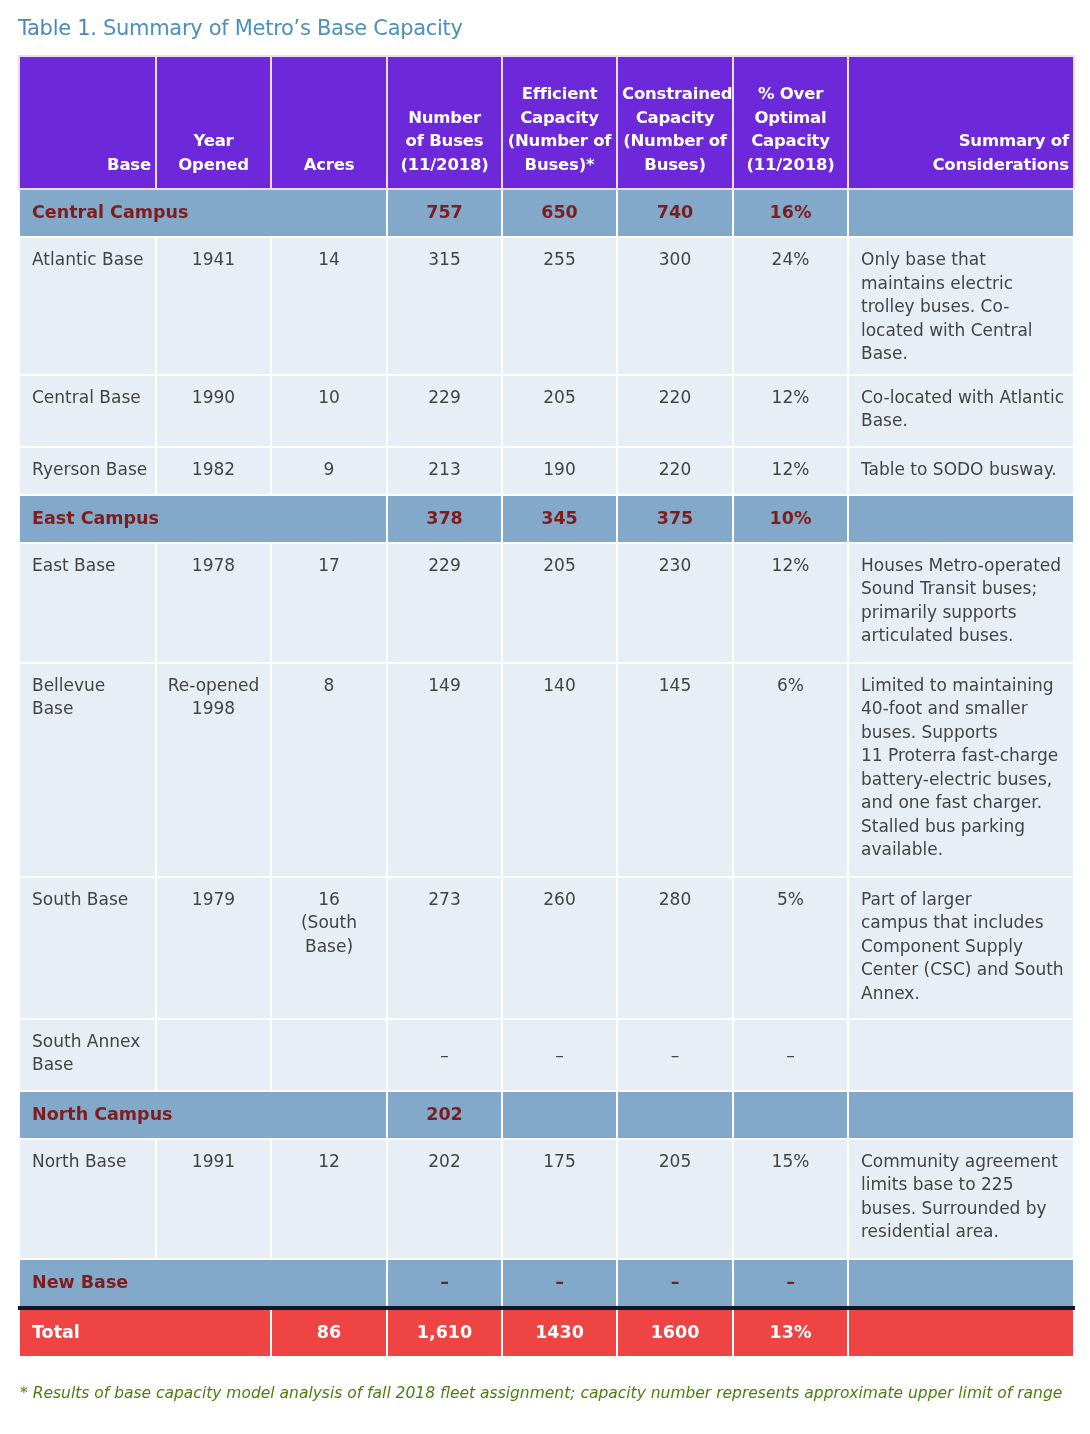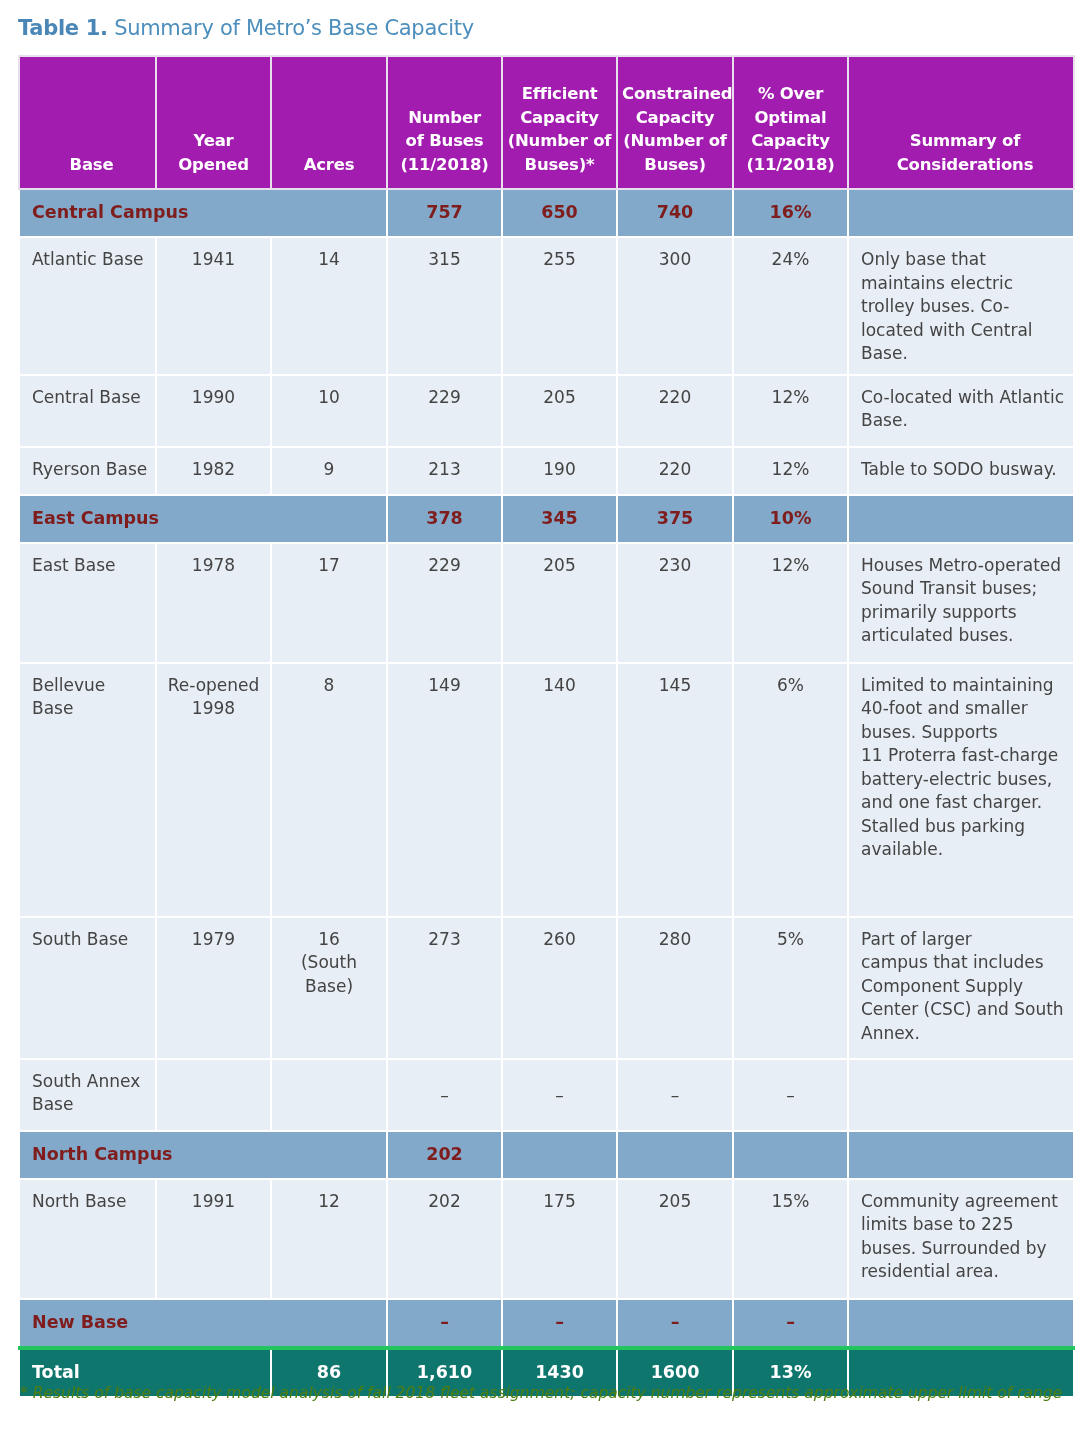--- a/index.html
+++ b/index.html
@@ -1,29 +1,29 @@
 <!DOCTYPE html>
 <html><head>
 <meta charset="utf-8">
 <style>
   html, body { margin: 0; padding: 0; background: #ffffff; }
   body { width: 1090px; height: 1434px; position: relative; font-family: "DejaVu Sans", sans-serif; color: #3a3a3a; }
   .title { position: absolute; left: 18px; top: 16px; font-size: 21px; color: #4d8fbd; letter-spacing: -0.3px; }
-  .title .lbl { font-weight: bold; color: #4a87b6; }
+  .title .lbl { font-weight: normal; color: #4a87b6; }
   table { position: absolute; left: 18px; top: 55px; width: 1055px; border-collapse: collapse; table-layout: fixed; font-size: 17px; }
   col.c1 { width: 137px; } col.c2 { width: 115px; } col.c3 { width: 116px; } col.c4 { width: 115px; }
   col.c5 { width: 115px; } col.c6 { width: 116px; } col.c7 { width: 115px; } col.c8 { width: 226px; }
-  th { background: #a21caf; color: #ffffff; font-weight: bold; vertical-align: bottom; text-align: center;
+  th { background: #6d28d9; color: #ffffff; font-weight: bold; vertical-align: bottom; text-align: center;
        padding: 0 4px 12px 4px; border: 2px solid #e9dfec; font-size: 16.5px; line-height: 23.5px; height: 119px; letter-spacing: -0.2px; }
-  th.left { text-align: center; padding-left: 12px; }
+  th.left { text-align: right; padding-left: 12px; }
   td { border: 2px solid #ffffff; vertical-align: top; text-align: center; padding: 10px 6px 8px 6px; line-height: 23.5px; background: #e8eef5; color: #444; }
   td.left { text-align: left; padding-left: 12px; }
   tr.campus td { background: #82a9ca; color: #7f1d1d; font-weight: bold; vertical-align: middle; height: 30px; padding: 8px 6px; font-size: 17.5px; }
   tr.campus td.left { padding-left: 12px; }
-  tr.total td { background: #0f766e; color: #ffffff; font-weight: bold; vertical-align: middle; height: 30px; padding: 8px 6px; font-size: 17.5px; border-top: 4px solid #22c55e; }
+  tr.total td { background: #ef4444; color: #ffffff; font-weight: bold; vertical-align: middle; height: 30px; padding: 8px 6px; font-size: 17.5px; border-top: 4px solid #0f172a; }
   tr.total td.left { padding-left: 12px; }
   td.notes { text-align: left; padding-left: 12px; padding-right: 6px; }
   .footnote { position: absolute; left: 20px; top: 1384px; font-size: 15.5px; font-style: italic; color: #4d7c0f; }
 </style>
 </head>
 <body>
 
 <div class="title">
   <span class="lbl">Table 1.</span>
   <span>Summary of Metro’s Base Capacity</span>
@@ -104,21 +104,21 @@
     <tr style="height:120px">
       <td class="left">East Base</td>
       <td>1978</td>
       <td>17</td>
       <td>229</td>
       <td>205</td>
       <td>230</td>
       <td>12%</td>
       <td class="notes">Houses Metro-operated Sound Transit buses; primarily supports articulated buses.</td>
     </tr>
-    <tr style="height:254px">
+    <tr style="height:214px">
       <td class="left">Bellevue Base</td>
       <td><span>Re-opened</span><br><span>1998</span></td>
       <td>8</td>
       <td>149</td>
       <td>140</td>
       <td>145</td>
       <td>6%</td>
       <td class="notes"><span>Limited to maintaining 40-foot and smaller buses. Supports</span><br><span>11 Proterra fast-charge battery-electric buses, and one fast charger. Stalled bus parking available.</span></td>
     </tr>
 

